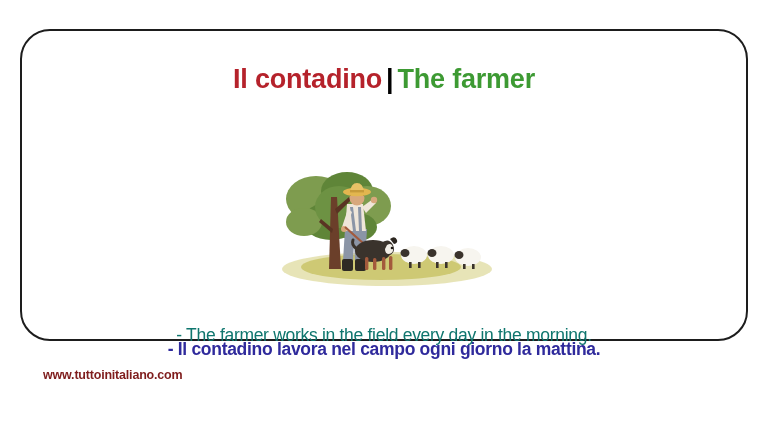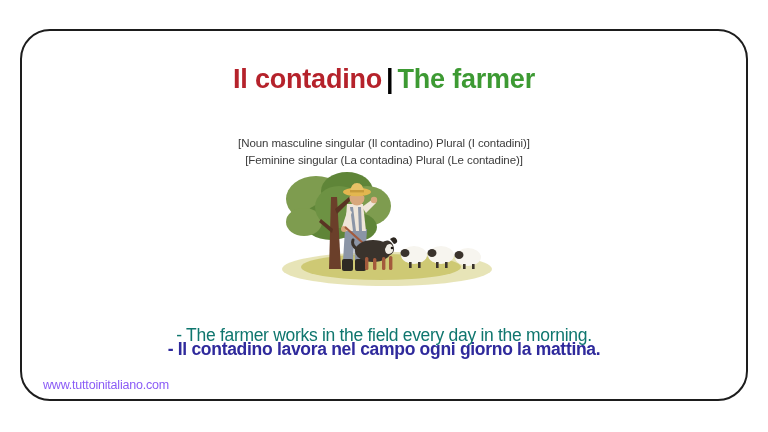--- a/index.html
+++ b/index.html
@@ -13,21 +13,21 @@
     font-family: "Liberation Sans", sans-serif;
     overflow: hidden;
     position: relative;
   }
 
   #flashcard {
     position: absolute;
     left: 20px;
     top: 29px;
     width: 728px;
-    height: 372px;
+    height: 312px;
     box-sizing: border-box;
     border: 2px solid #1d1d1d;
     border-radius: 30px;
     background: #ffffff;
     padding-left: 16px;
   }
 
   
   .title-row {
     position: absolute;
@@ -104,40 +104,36 @@
     color: #0f766e;
     font-size: 17.5px;
     font-weight: normal;
     letter-spacing: -0.3px;
   }
 
   
   .site-url {
     position: absolute;
     left: 21px;
-    top: 347px;
-    color: #8b5cf6;
+    top: 337px;
+    color: #7f1d1d;
     font-size: 12.5px;
-    font-weight: normal;
+    font-weight: bold;
     letter-spacing: -0.2px;
   }
 </style>
 </head>
 <body>
 
 <div id="flashcard">
 
   <div class="title-row">
     <span class="title-it">Il contadino</span><span class="title-sep">|</span><span class="title-en">The farmer</span>
   </div>
 
-  <div class="grammar">
-    <div>[Noun masculine singular (Il contadino) Plural (I contadini)]</div>
-    <div>[Feminine singular (La contadina) Plural (Le contadine)]</div>
-  </div>
 
   <div class="illustration">
     <svg viewBox="0 0 230 125" xmlns="http://www.w3.org/2000/svg">
 
       <ellipse cx="118" cy="100" rx="105" ry="17" fill="#d3cd7c" opacity="0.55"></ellipse>
       <ellipse cx="112" cy="98" rx="80" ry="13" fill="#c9c468" opacity="0.85"></ellipse>
 
       <g>
         <ellipse cx="47" cy="30" rx="30" ry="23" fill="#7e9c4f"></ellipse>
         <ellipse cx="78" cy="22" rx="26" ry="19" fill="#5f8538"></ellipse>

